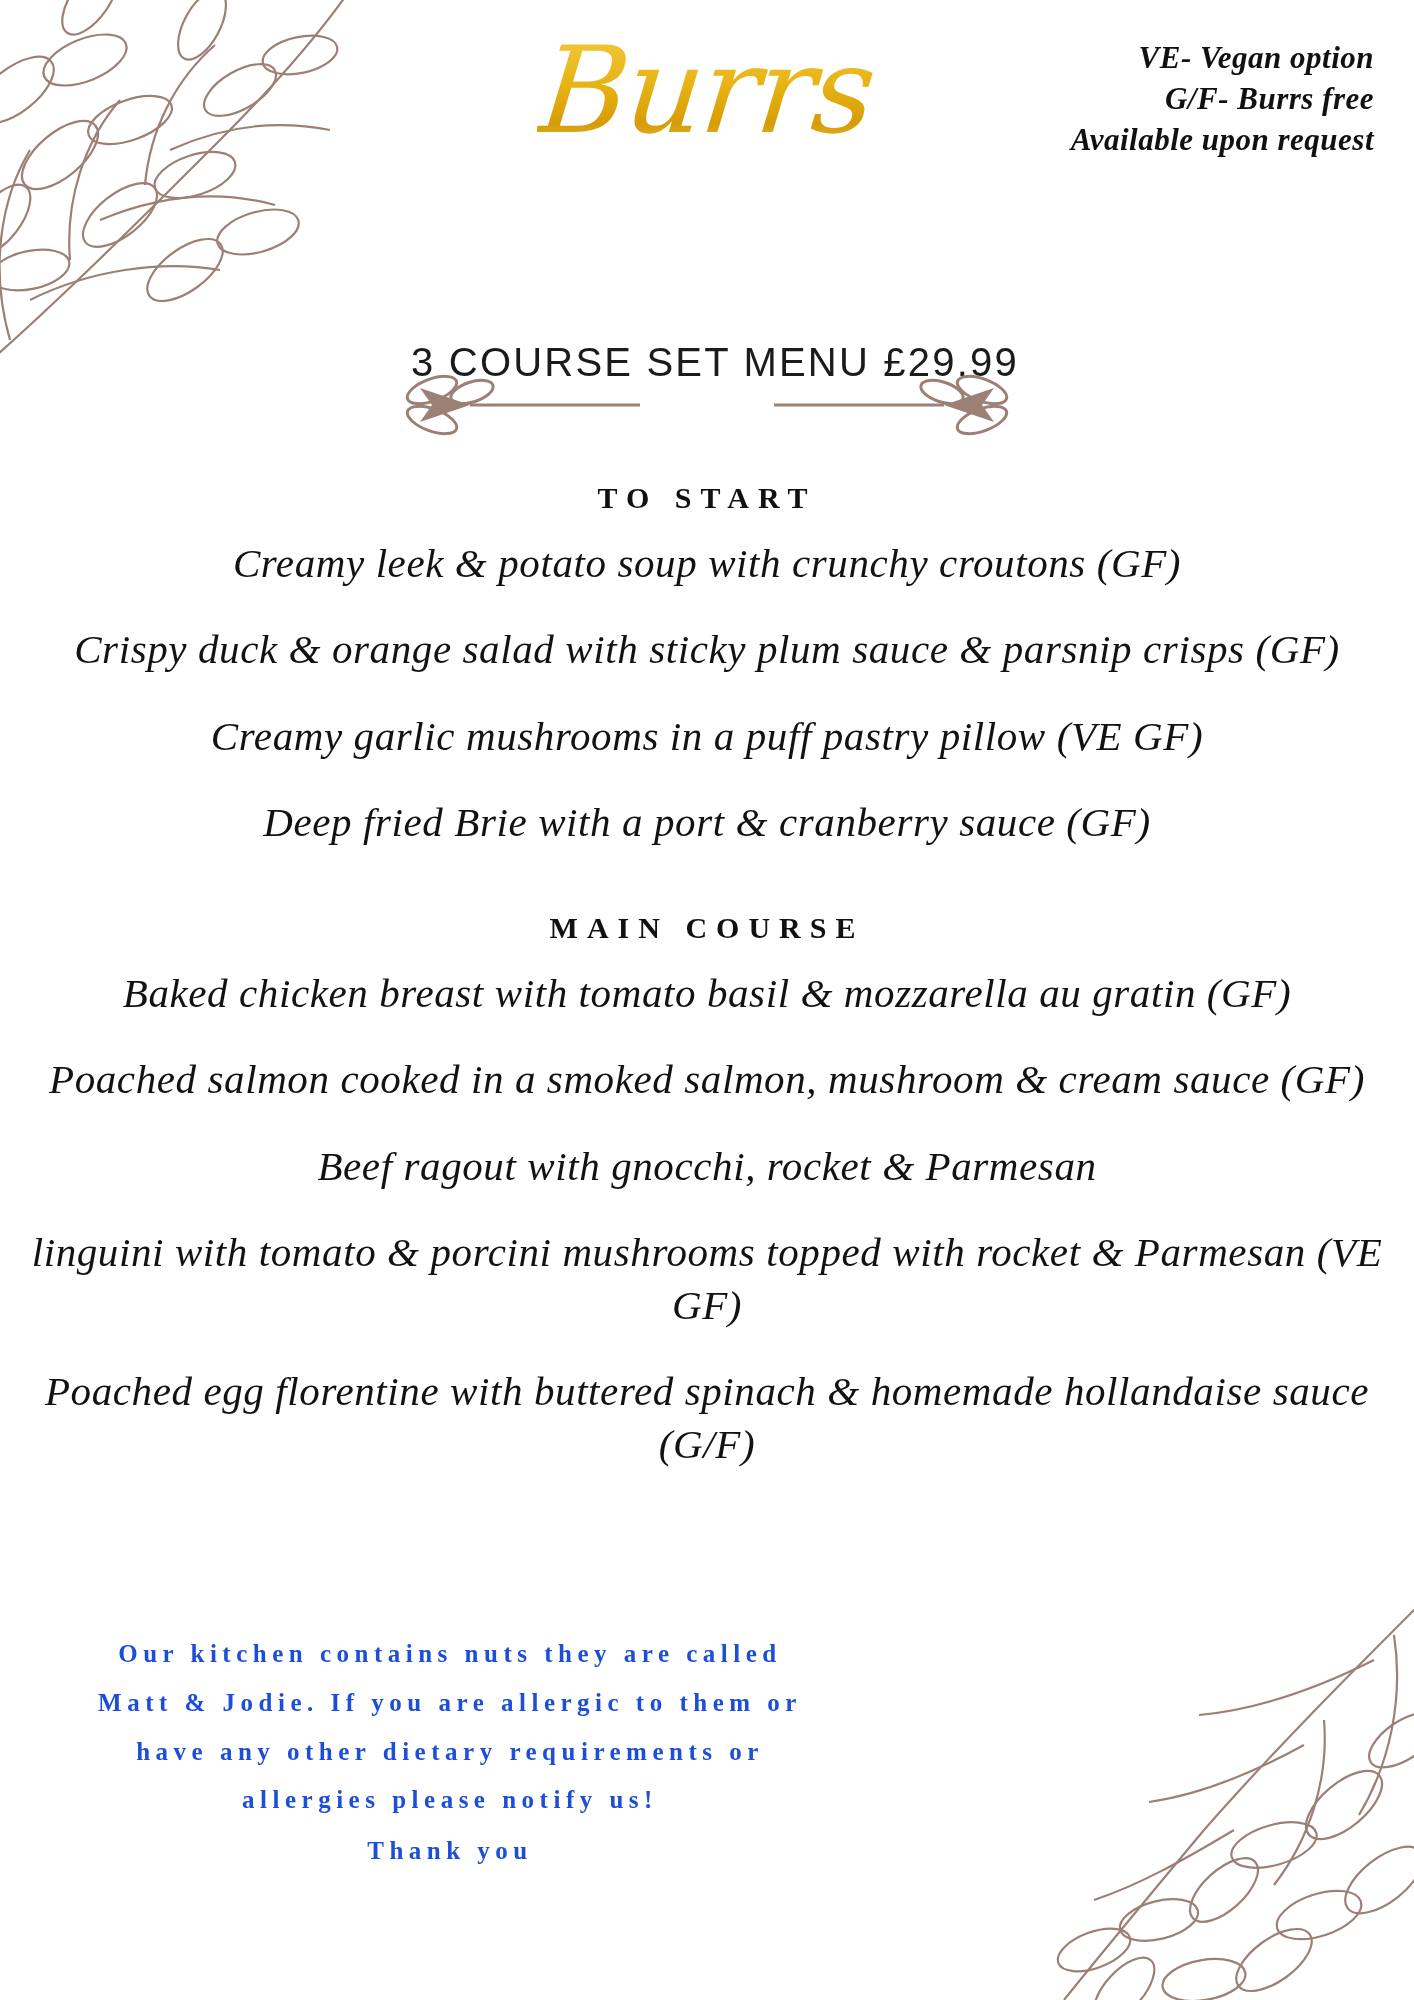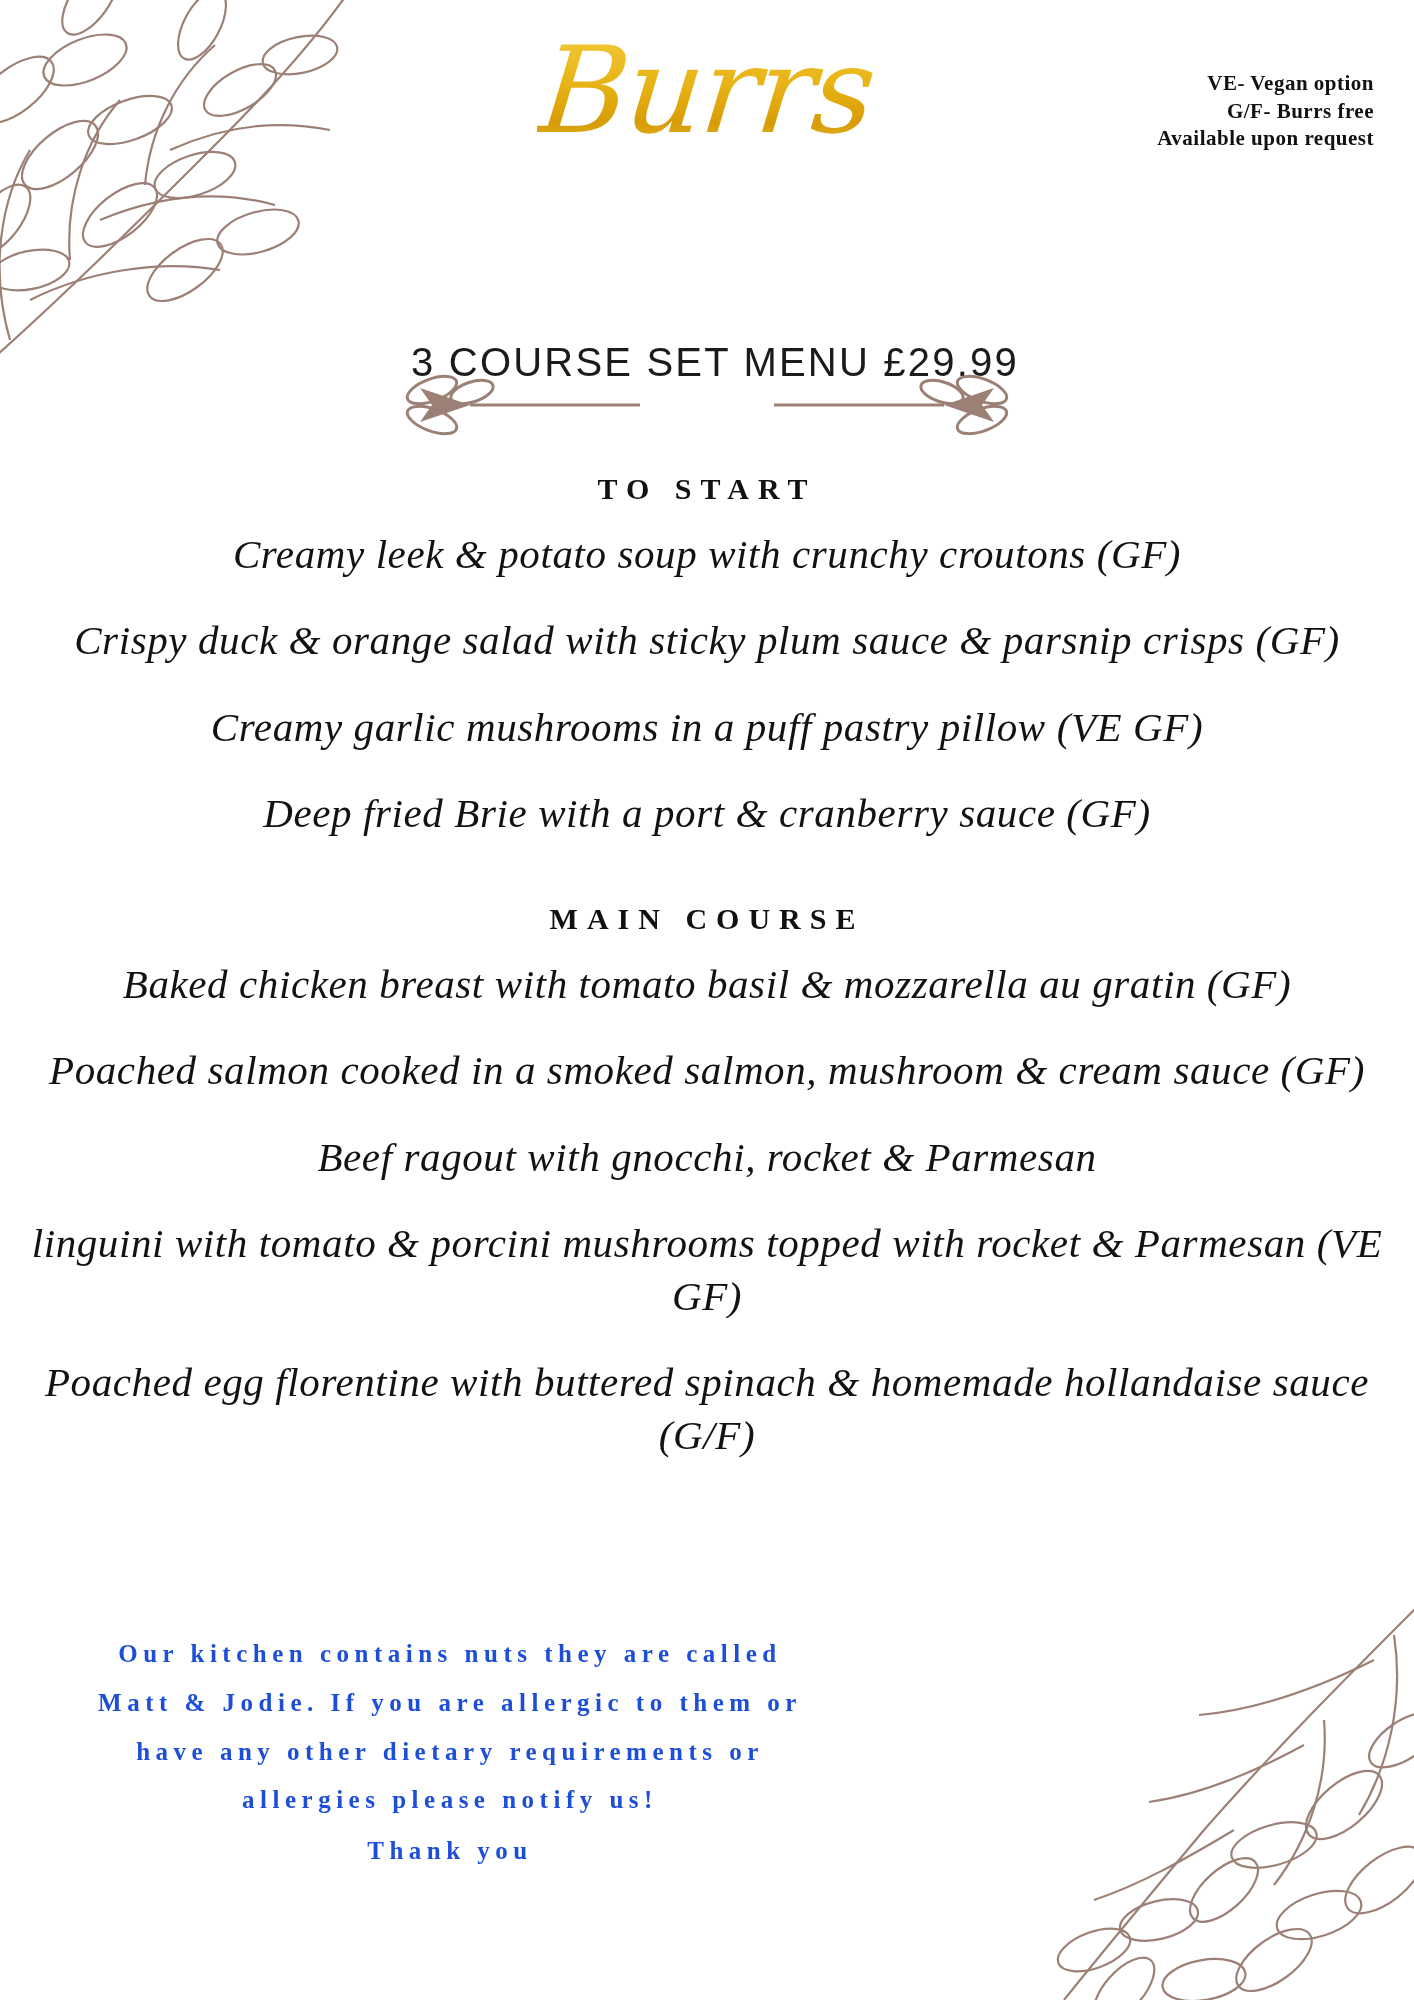--- a/index.html
+++ b/index.html
@@ -57,26 +57,26 @@
     transform: skewX(-6deg);
     text-shadow: none;
   }
 
   .notes {
     position: absolute;
     right: 40px;
     top: 38px;
     text-align: right;
     font-family: "Liberation Serif", serif;
+    font-style: italic;
     font-weight: bold;
-    font-size: 21px;
+    font-size: 31px;
     line-height: 1.32;
     color: #111;
     letter-spacing: 0.5px;
-    margin-top: 32px;
   }
 
   
   .set-title {
     position: absolute;
     left: 16px;
     right: 0;
     top: 300px;
     text-align: center;
     font-family: Liberation Sans, sans-serif;
@@ -102,21 +102,21 @@
     top: 470px;
     padding: 0 12px;
   }
   .section-heading {
     text-align: center;
     font-family: "Liberation Serif", serif;
     font-weight: bold;
     font-size: 30px;
     letter-spacing: 9px;
     color: #111;
-    margin: 2px 0 22px 0;
+    margin: 11px 0 22px 0;
   }
   .section.main .section-heading {
     margin-top: 62px;
     font-family: Liberation Serif, serif;
   }
   .item {
     text-align: center;
     font-family: "Liberation Serif", serif;
     font-style: italic;
     font-size: 41px;

